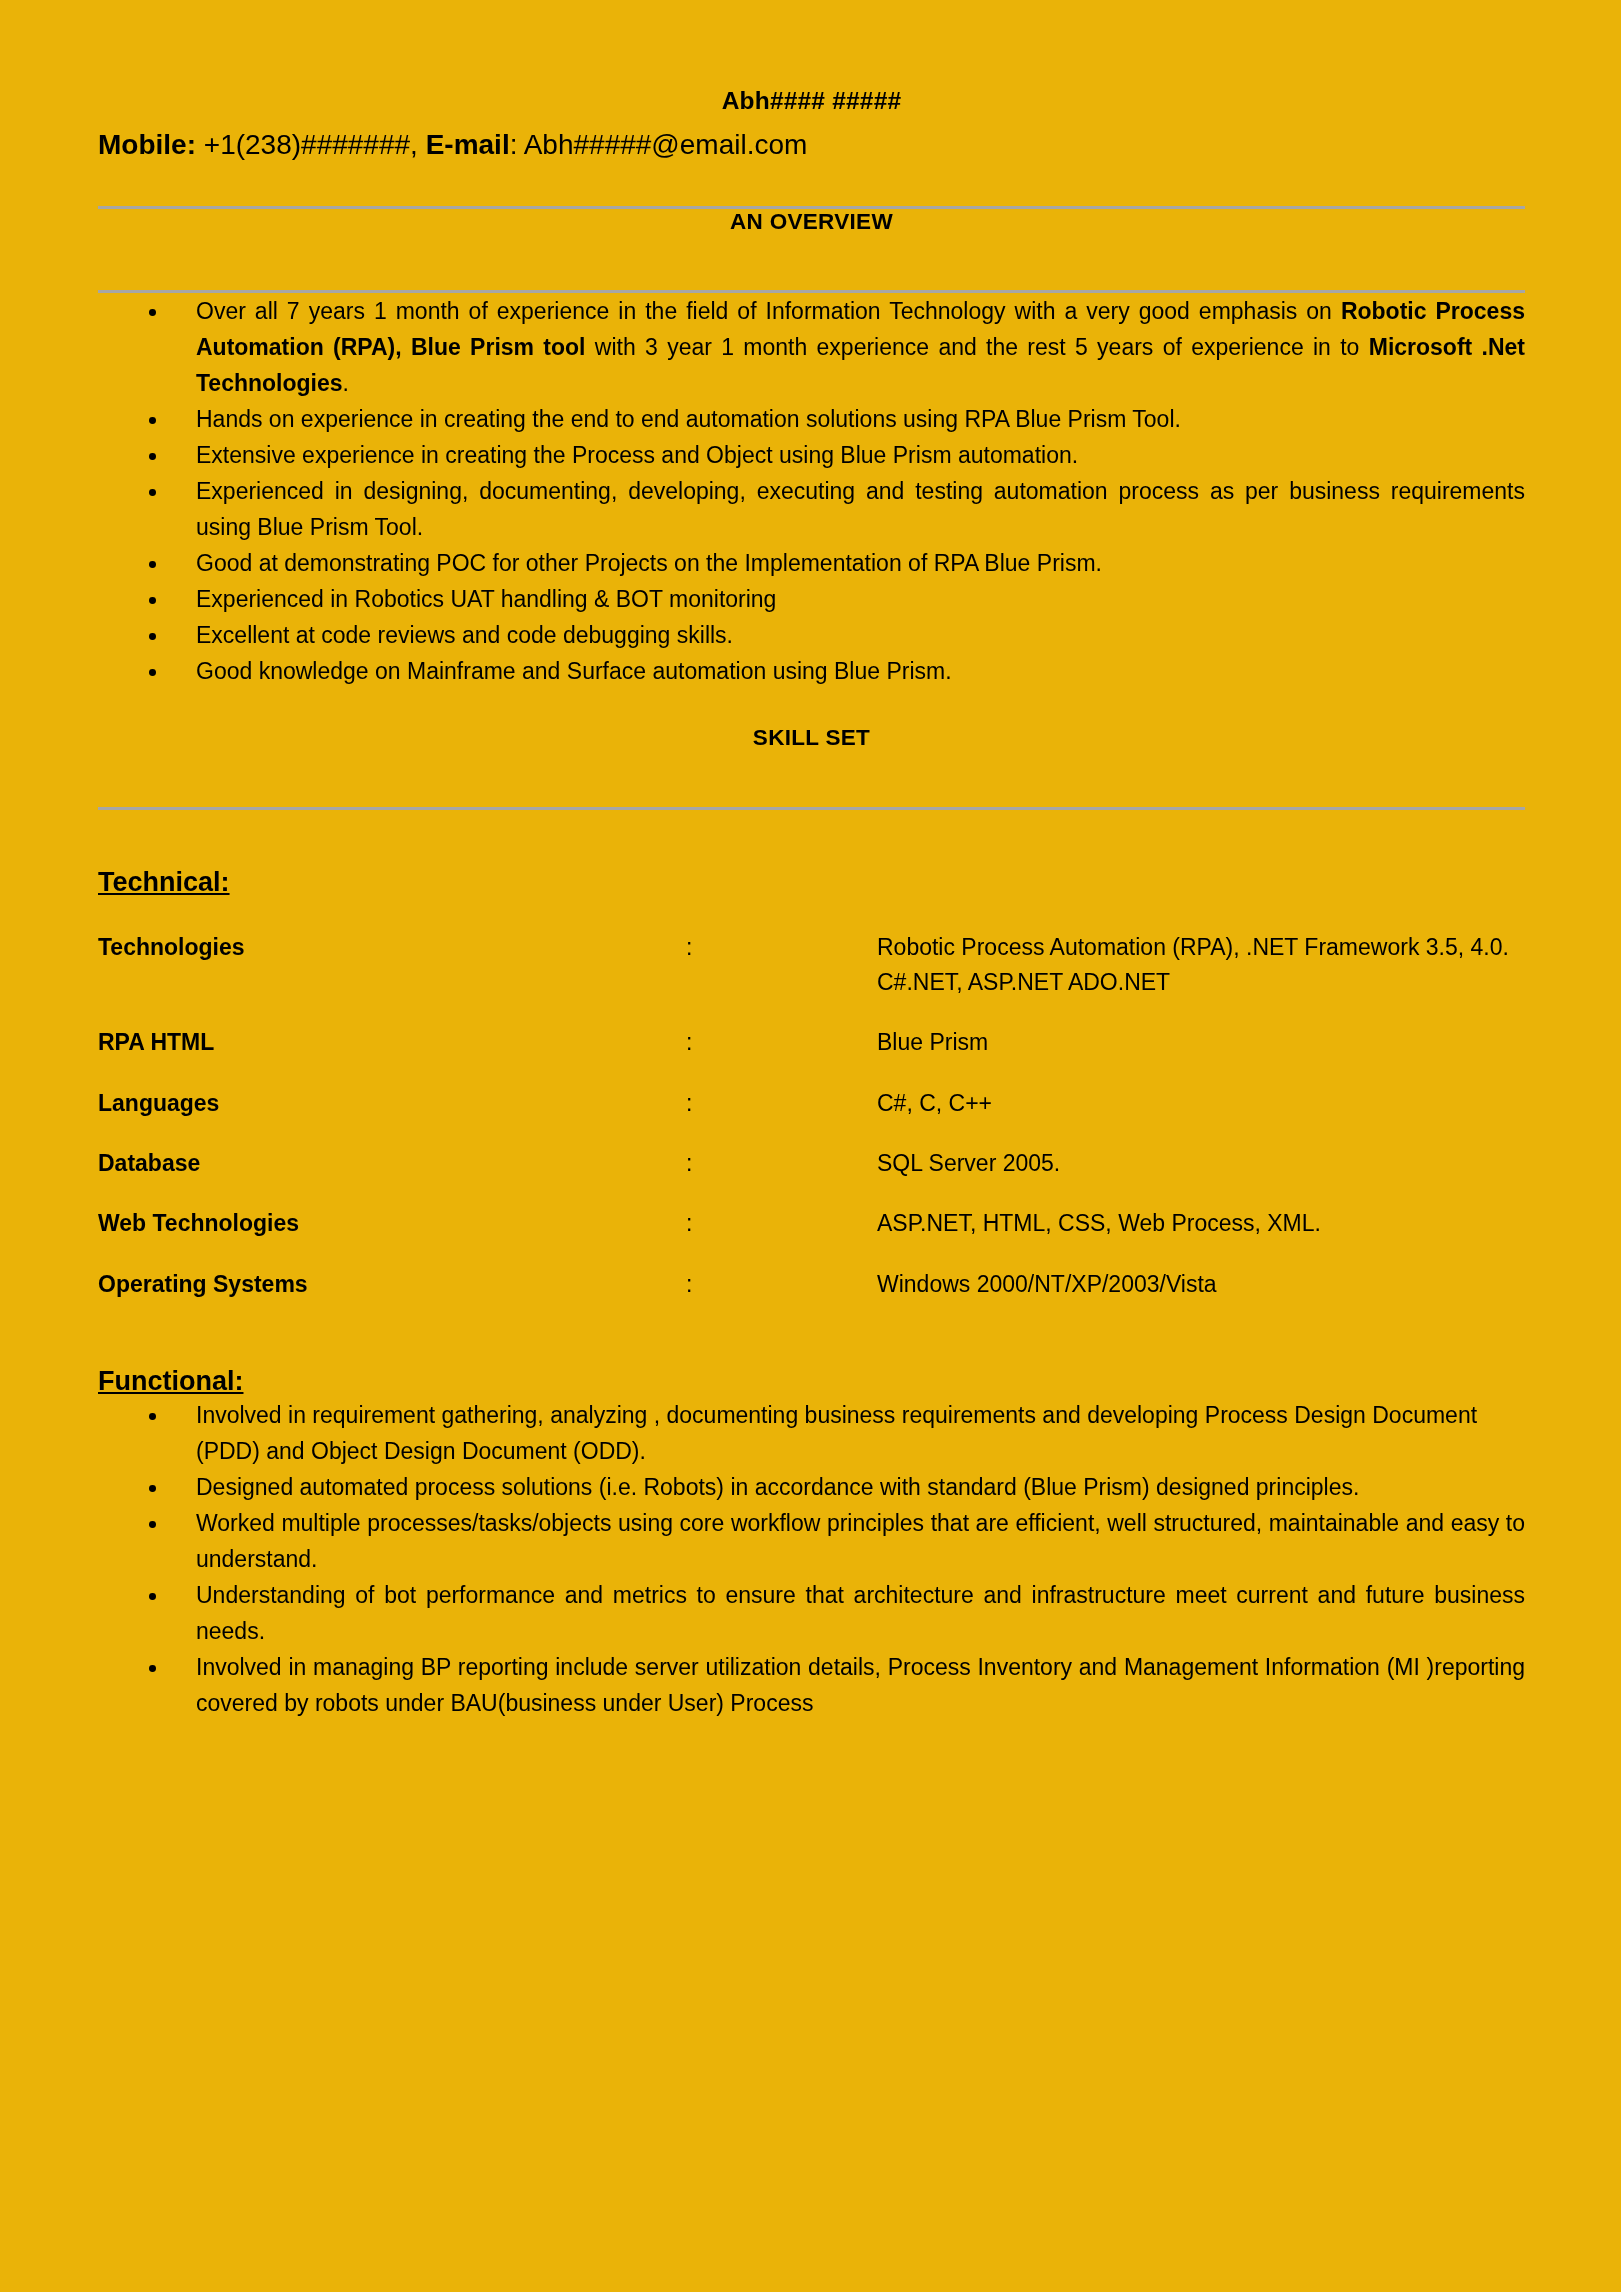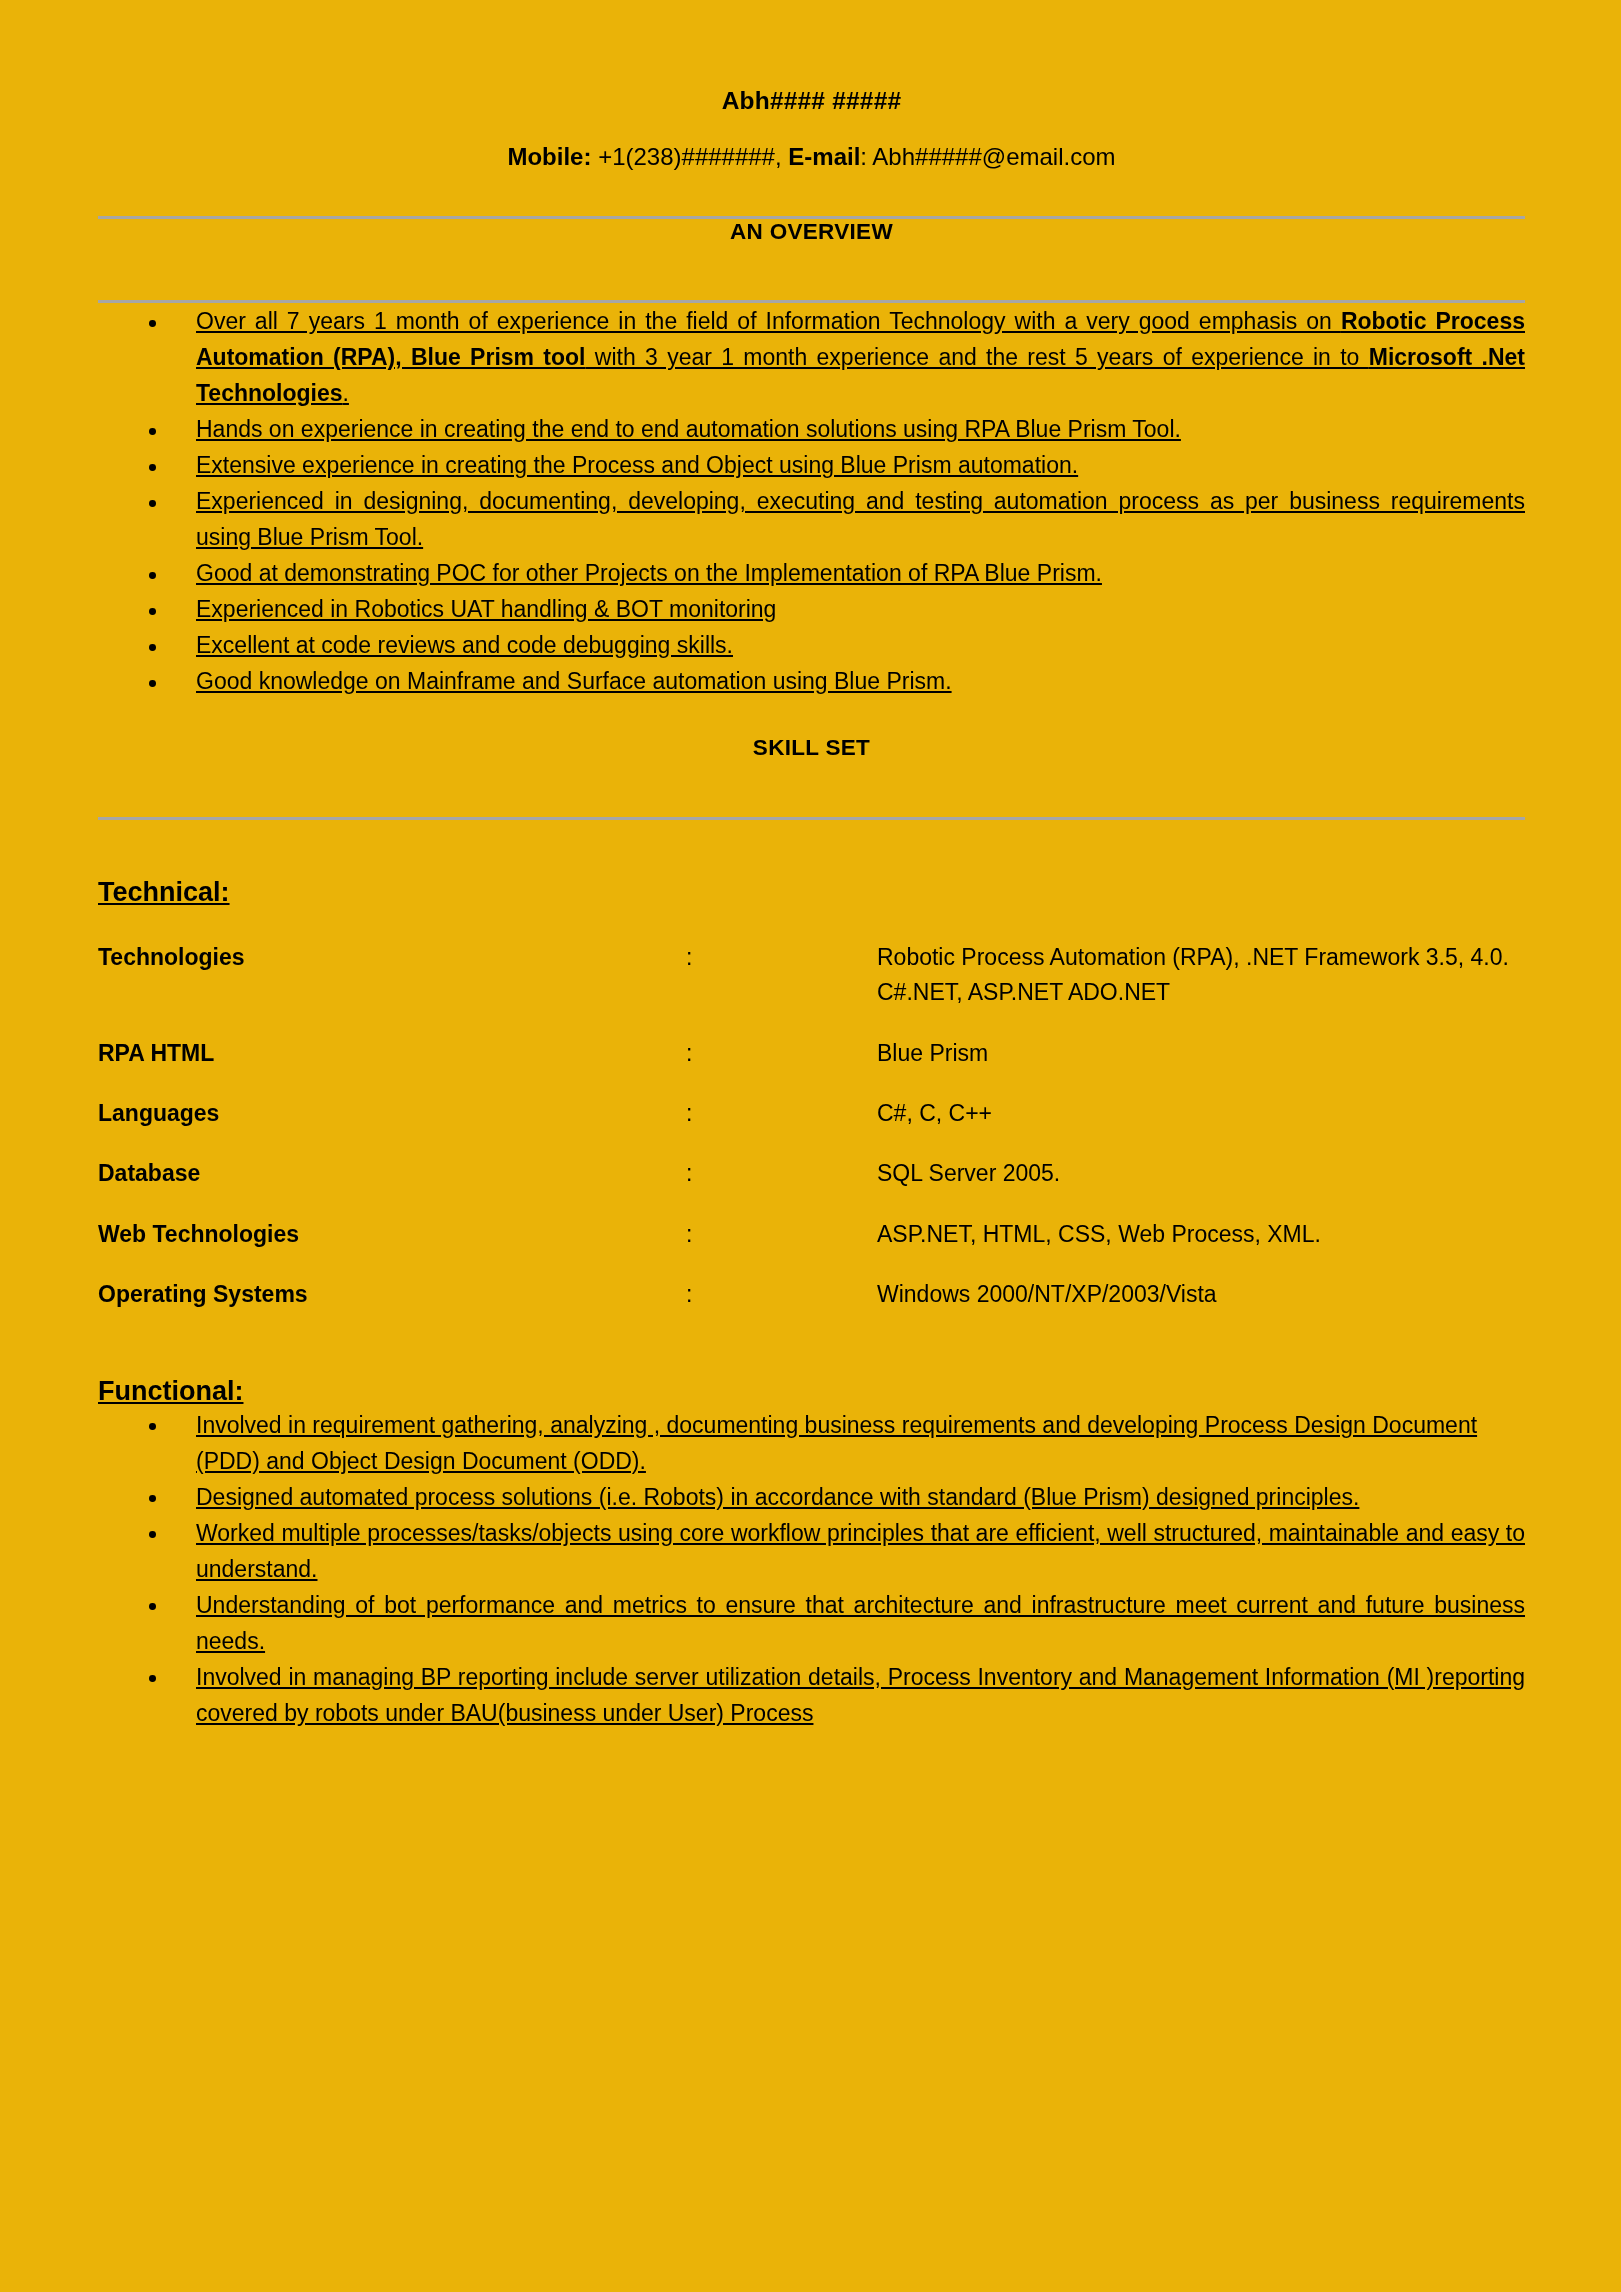--- a/index.html
+++ b/index.html
@@ -32,23 +32,22 @@
   
   .doc-name {
     text-align: center;
     font-size: 24.5px;
     font-weight: bold;
     margin-top: 86px;
     line-height: 1.2;
     letter-spacing: 0.2px;
   }
   .contact-line {
-    text-align: center;
-    font-size: 24px;
-    margin-top: 28px;
+    font-size: 28px;
+    margin-top: 13px;
     line-height: 1.2;
   }
   .contact-line .lbl { font-weight: bold; }
 
   
   .rule {
     height: 2.9px;
     background: #a6a6a6;
     width: 100%;
   }
@@ -71,21 +70,20 @@
     list-style: none;
     margin: 0;
     padding: 0;
   }
   ul.bullets > li {
     position: relative;
     padding-left: 98px;
     font-size: 23px;
     line-height: 36px;
     margin: 0;
-    text-decoration: underline;
   }
   ul.bullets > li::before {
     content: "";
     position: absolute;
     left: 51px;
     top: 16.7px;
     width: 6.9px;
     height: 6.9px;
     border-radius: 50%;
     background: #000000;

